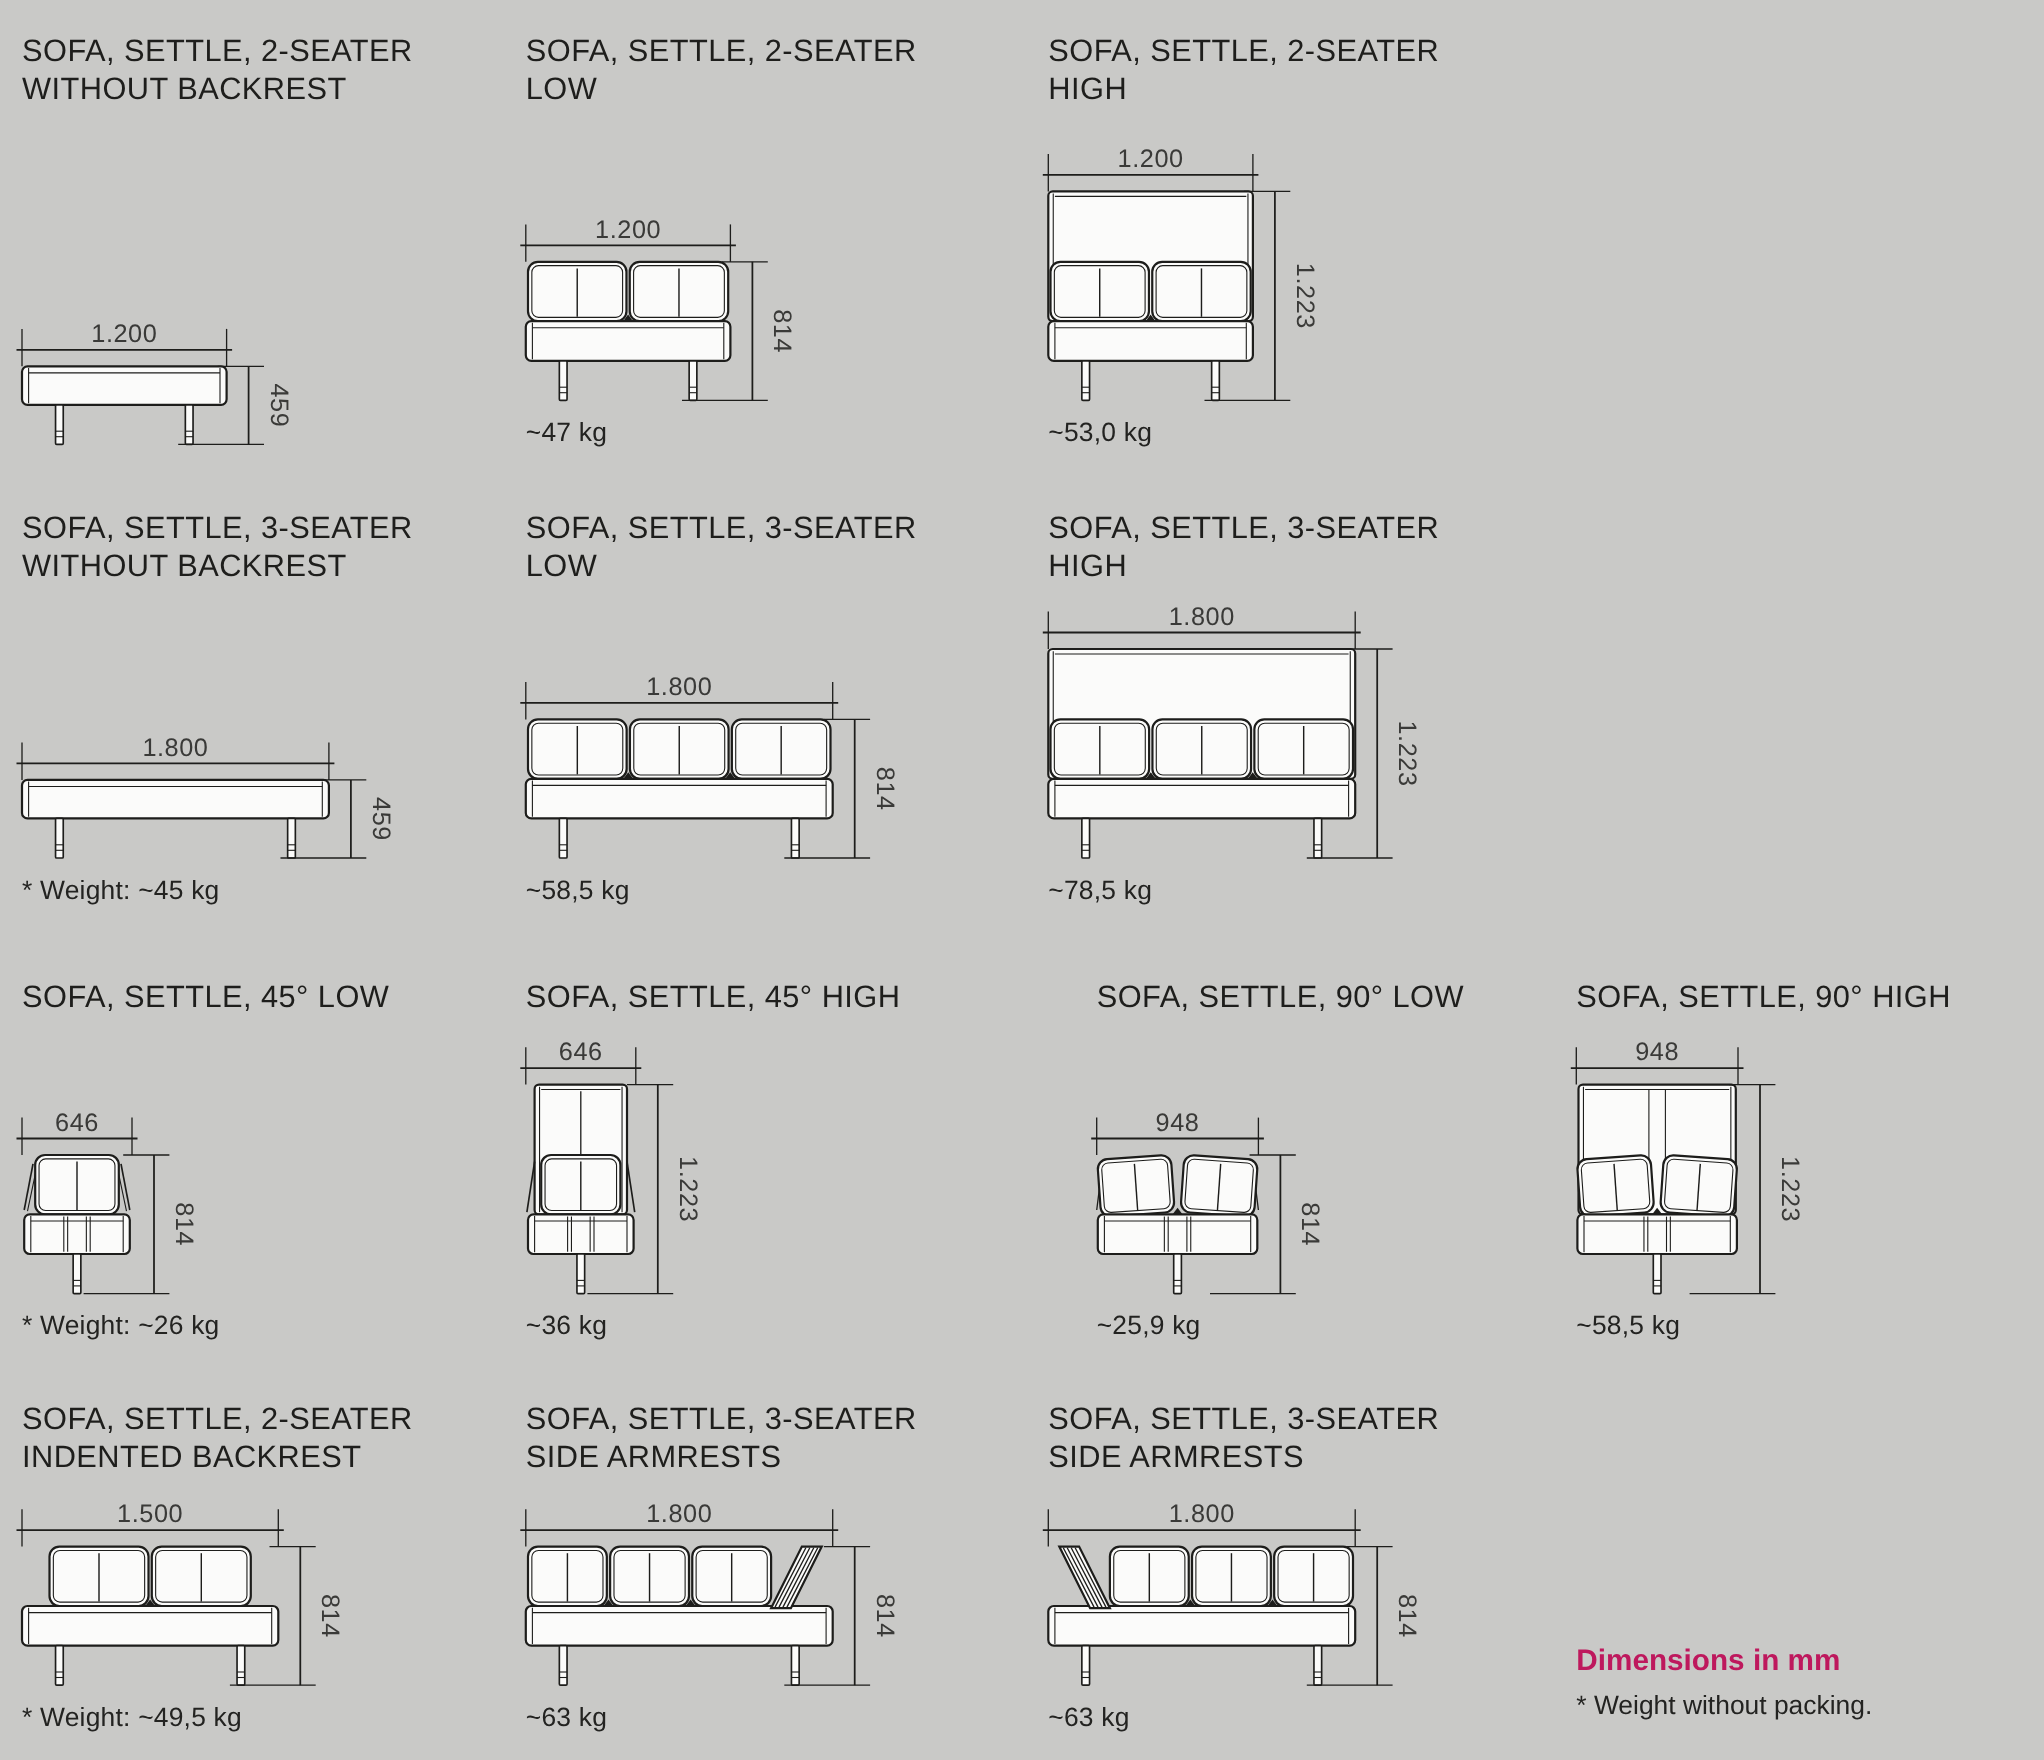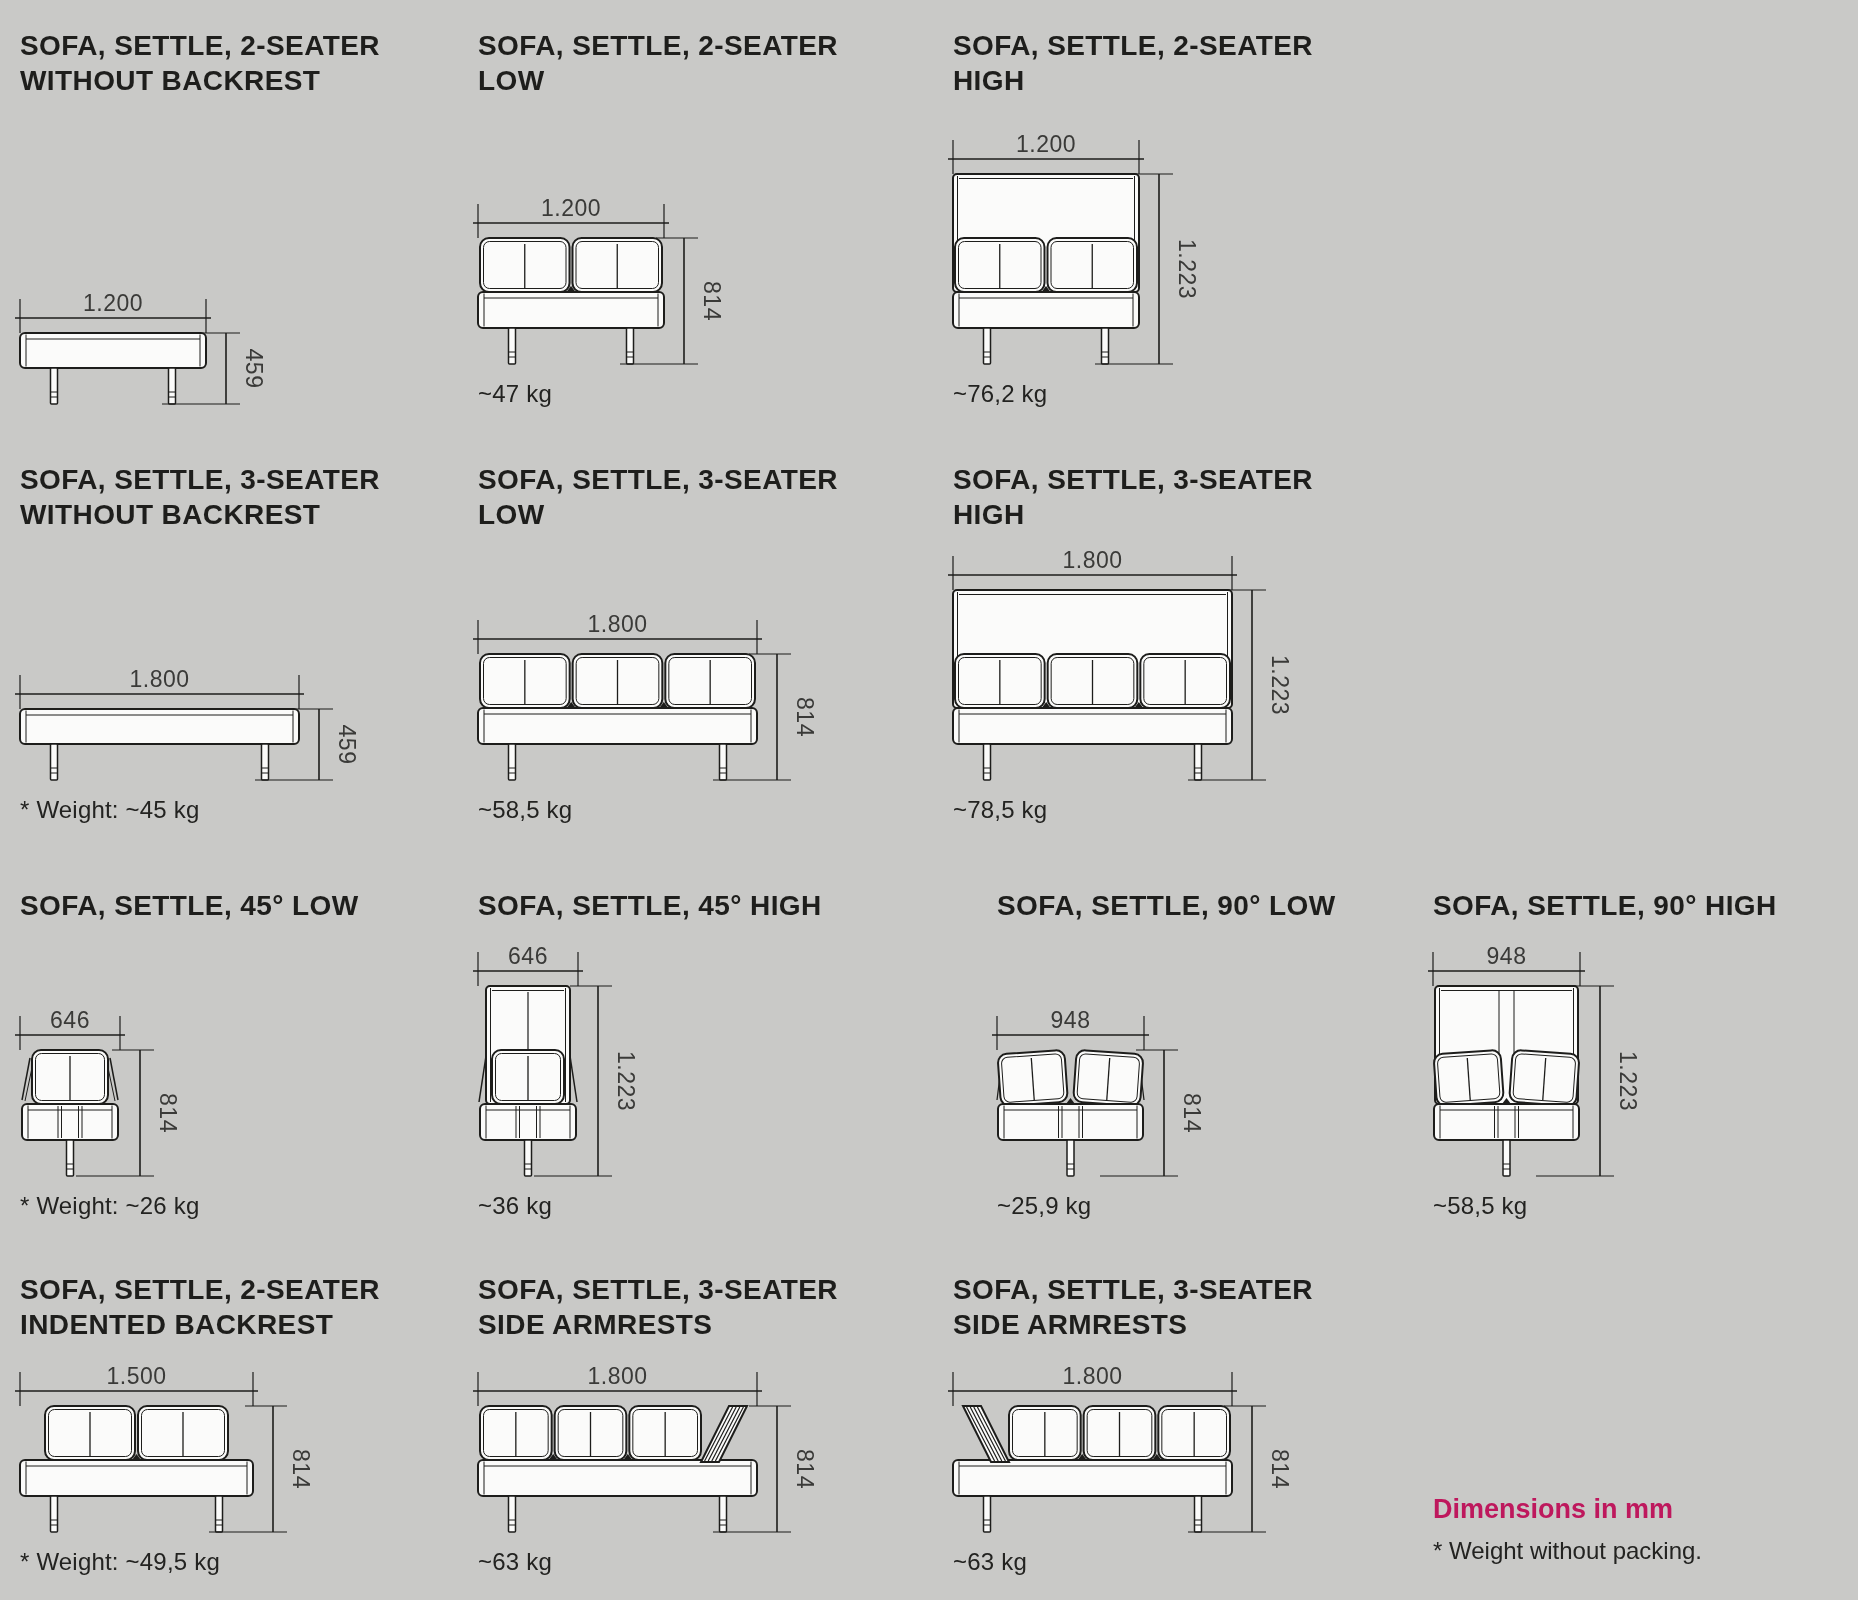--- a/index.html
+++ b/index.html
@@ -7,21 +7,21 @@
     width:1858px;height:1600px;
     background:#c9c9c7;
     font-family:"Liberation Sans",sans-serif;
     color:#1d1d1b;
     overflow:hidden;
     position:relative;
   }
   main{position:absolute;inset:0;}
   .cell{position:absolute;display:flex;flex-direction:column;margin:0;padding:0;}
   .title{
-    font-size:28px;line-height:35px;font-weight:bold;
+    font-size:28px;line-height:35px;font-weight:normal;
     letter-spacing:.4px;height:78px;margin:0;color:#1e1e1c;
   }
   .draw{flex:1;display:flex;align-items:flex-end;}
   .draw svg{display:block;overflow:visible;}
   .weight{
     font-size:24px;line-height:28px;margin:12px 0 0 0;
     color:#232321;letter-spacing:.2px;
   }
   svg text{
     font-family:"Liberation Sans",sans-serif;
@@ -133,21 +133,21 @@
           <line x1="0" y1="16" x2="0" y2="50" stroke="#1d1d1b" stroke-width="1.2" stroke-linecap="butt"></line>
           <line x1="186" y1="16" x2="186" y2="50" stroke="#1d1d1b" stroke-width="1.2" stroke-linecap="butt"></line>
           <line x1="-5" y1="35" x2="191" y2="35" stroke="#1d1d1b" stroke-width="1.6" stroke-linecap="butt"></line>
           <text x="93" y="28" text-anchor="middle">1.200</text>
           <line x1="178" y1="50" x2="220" y2="50" stroke="#1d1d1b" stroke-width="1.2" stroke-linecap="butt"></line>
           <line x1="142" y1="240" x2="220" y2="240" stroke="#1d1d1b" stroke-width="1.2" stroke-linecap="butt"></line>
           <line x1="206" y1="50" x2="206" y2="240" stroke="#1d1d1b" stroke-width="1.6" stroke-linecap="butt"></line>
           <text transform="rotate(90 226 145)" x="226" y="145" text-anchor="middle">1.223</text>
         </svg>
       </div>
-    <p class="weight">~76,2 kg</p>
+    <p class="weight">~53,0 kg</p>
   </figure>
 
   <figure class="cell" style="left:20px;top:462px;width:440px;height:362px">
     <h2 class="title">
         <div>SOFA, SETTLE, 3-SEATER</div>
         <div>WITHOUT BACKREST</div>
       </h2>
     <div class="draw">
         <svg width="341" height="125" viewBox="0 0 341 125">
           <rect x="0" y="50" width="279" height="35" rx="5" fill="#fbfbfa" stroke="#1d1d1b" stroke-width="2"></rect>

